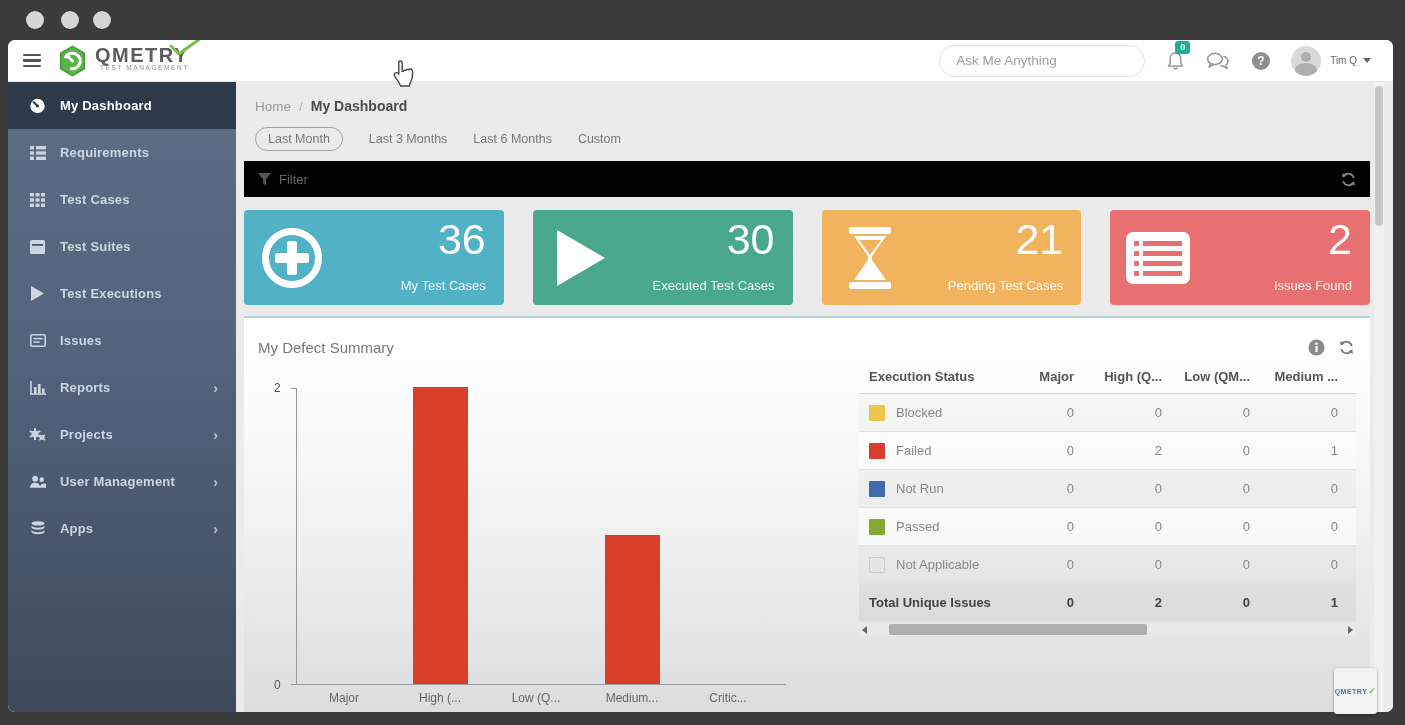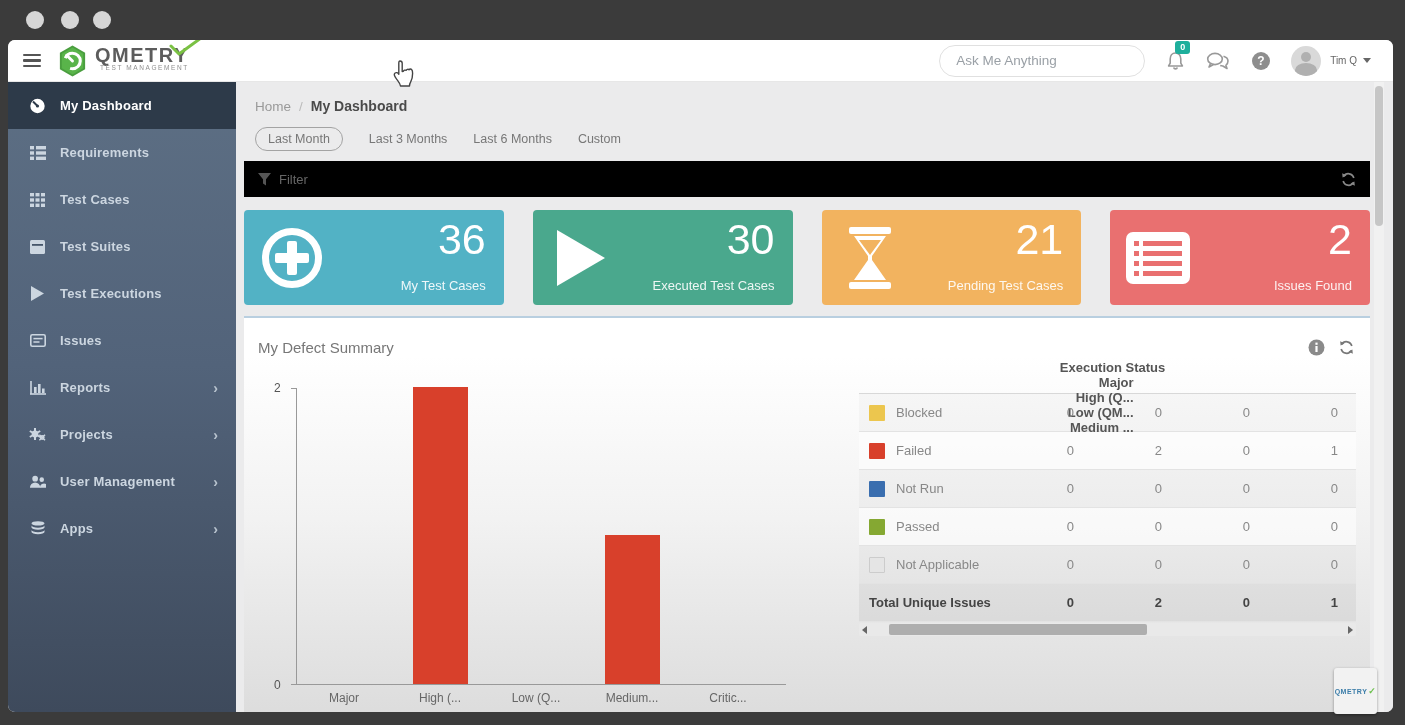--- a/index.html
+++ b/index.html
@@ -115,21 +115,21 @@
   .ytick { position:absolute; font-size:12px; color:#555; }
   .ytick-top { left:-22px; top:-7px; }
   .ytick-bottom { left:-22px; bottom:-7px; }
   .ytick-mark-top { position:absolute; left:-5px; top:0; width:5px; height:1px; background:#999; }
   .ytick-mark-bottom { position:absolute; left:-5px; bottom:0; width:5px; height:1px; background:#999; }
   .bar { position:absolute; bottom:1px; width:55px; }
   .xlabel { position:absolute; bottom:-20px; text-align:center; font-size:12px; color:#666; white-space:nowrap; }
   
   .dtable { flex:1; margin:4px 14px 0 3px; font-size:13px; }
   .trow { display:flex; align-items:center; height:38px; border-bottom:1px solid #e3e3e3; color:#888; }
-  .trow.thead { height:34px; color:#555; font-weight:bold; border-bottom:1px solid #d8d8d8; background:transparent;flex-direction:column; }
+  .trow.thead { height:34px; color:#555; font-weight:bold; border-bottom:1px solid #d8d8d8; background:transparent; }
   .trow:nth-child(odd):not(.thead):not(.total) { background:rgba(255,255,255,.55); }
   .trow:nth-child(even):not(.thead):not(.total) { background:rgba(0,0,0,.025); }
   .trow.total { color:#444; font-weight:bold; background:rgba(0,0,0,.05); }
   .tc-label { flex:1; display:flex; align-items:center; padding-left:10px; }
   .tc-num { width:88px; text-align:right; padding-right:18px; }
   .swatch { width:16px; height:16px; margin-right:11px; border-radius:1px; flex:none; }
   .swatch.na { border:1px solid #ccc; }
   .hscroll { height:13px; background:#e9e9e9; margin-top:1px; position:relative; border-radius:2px; }
   .hthumb { position:absolute; left:6%; top:1px; height:11px; width:52%; background:#aeaeae; border-radius:2px; }
   .harrow { position:absolute; top:3px; width:0; height:0; border-top:4px solid transparent; border-bottom:4px solid transparent; }

